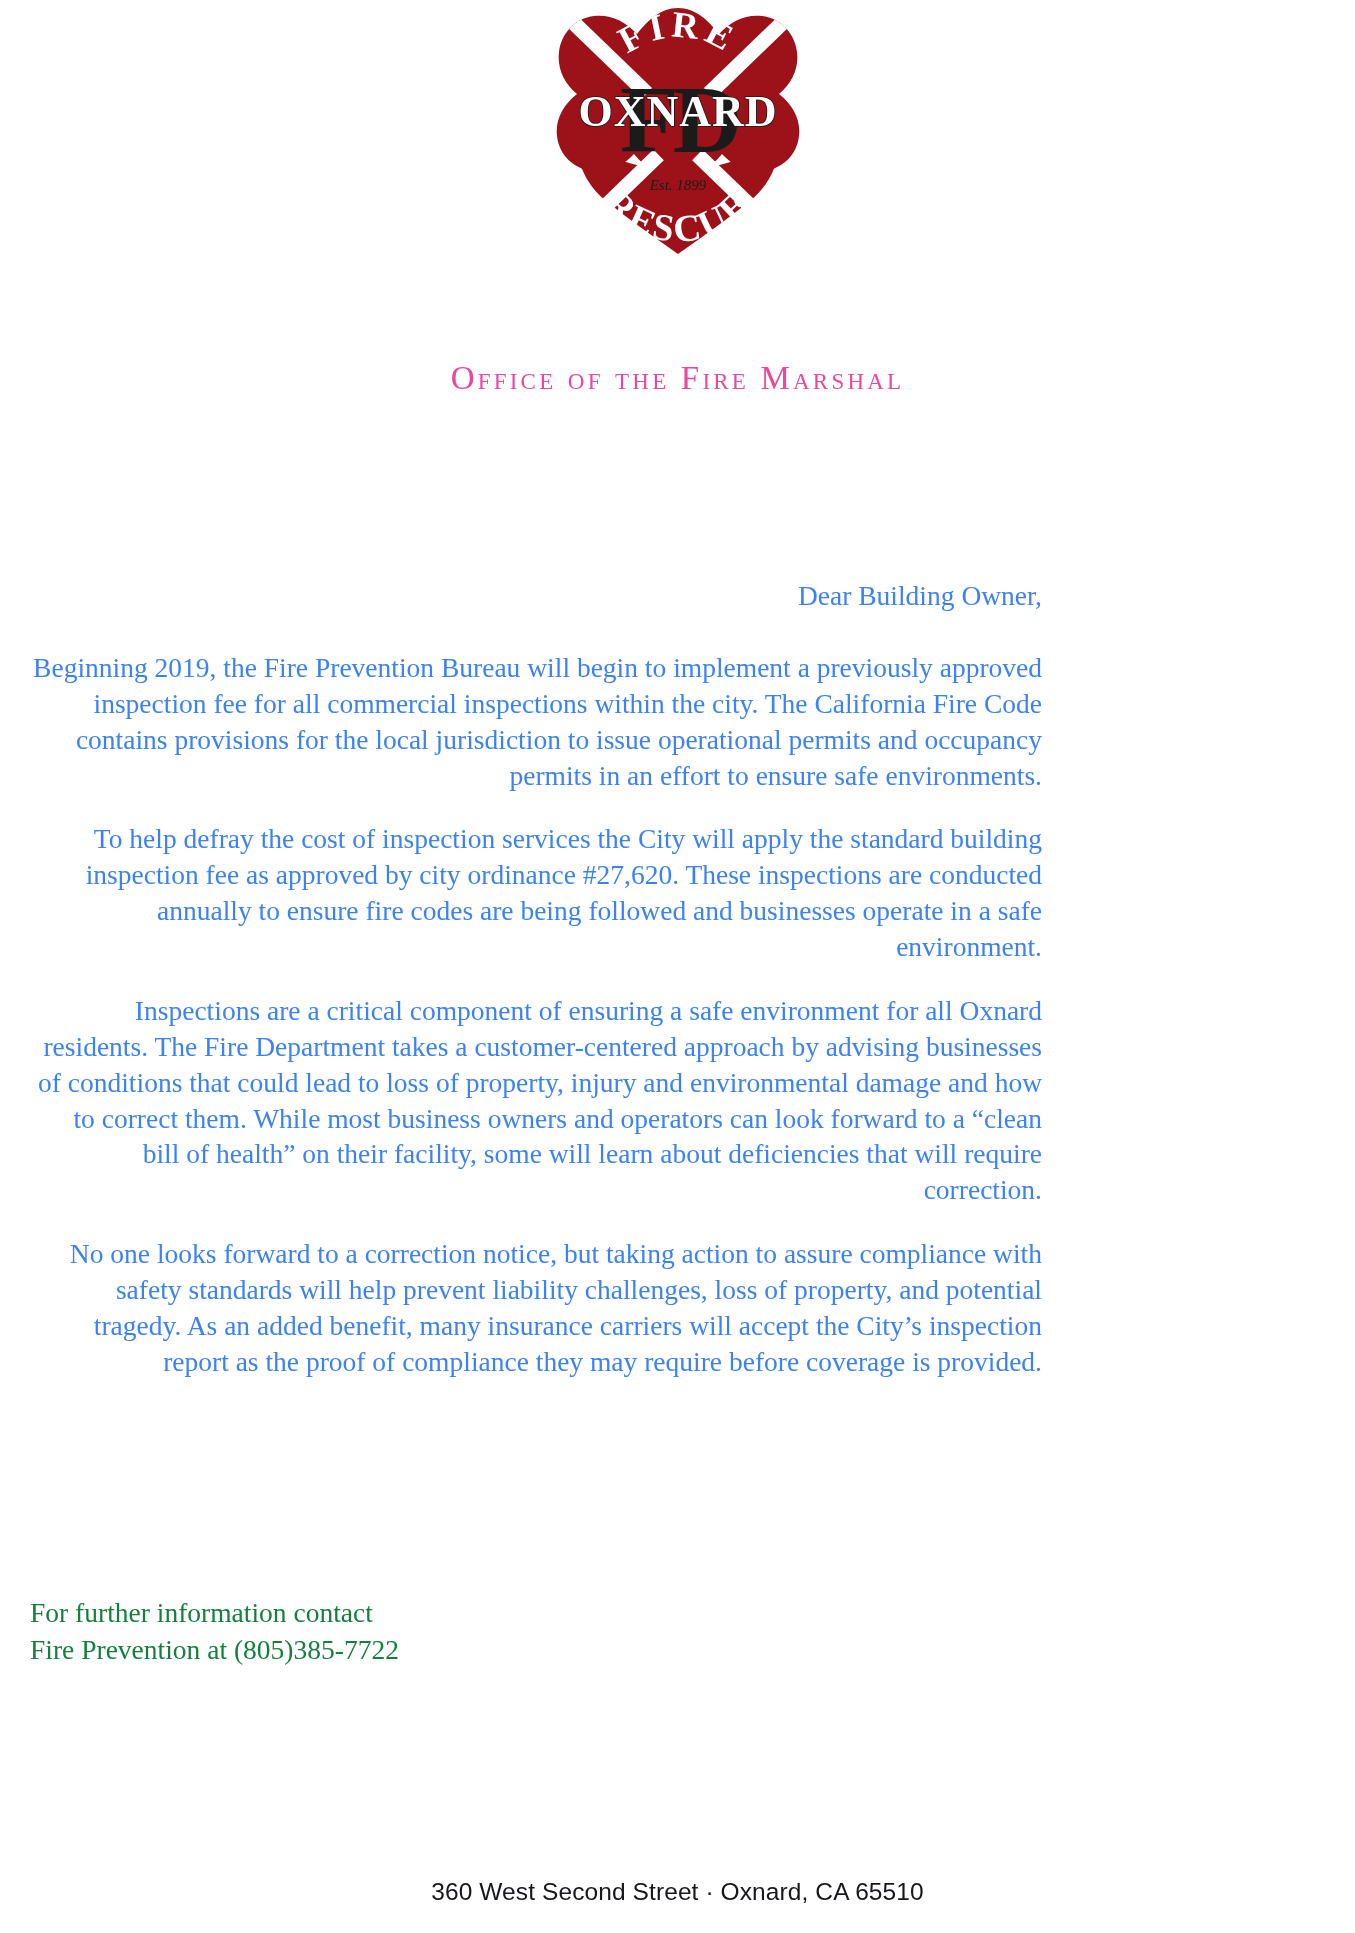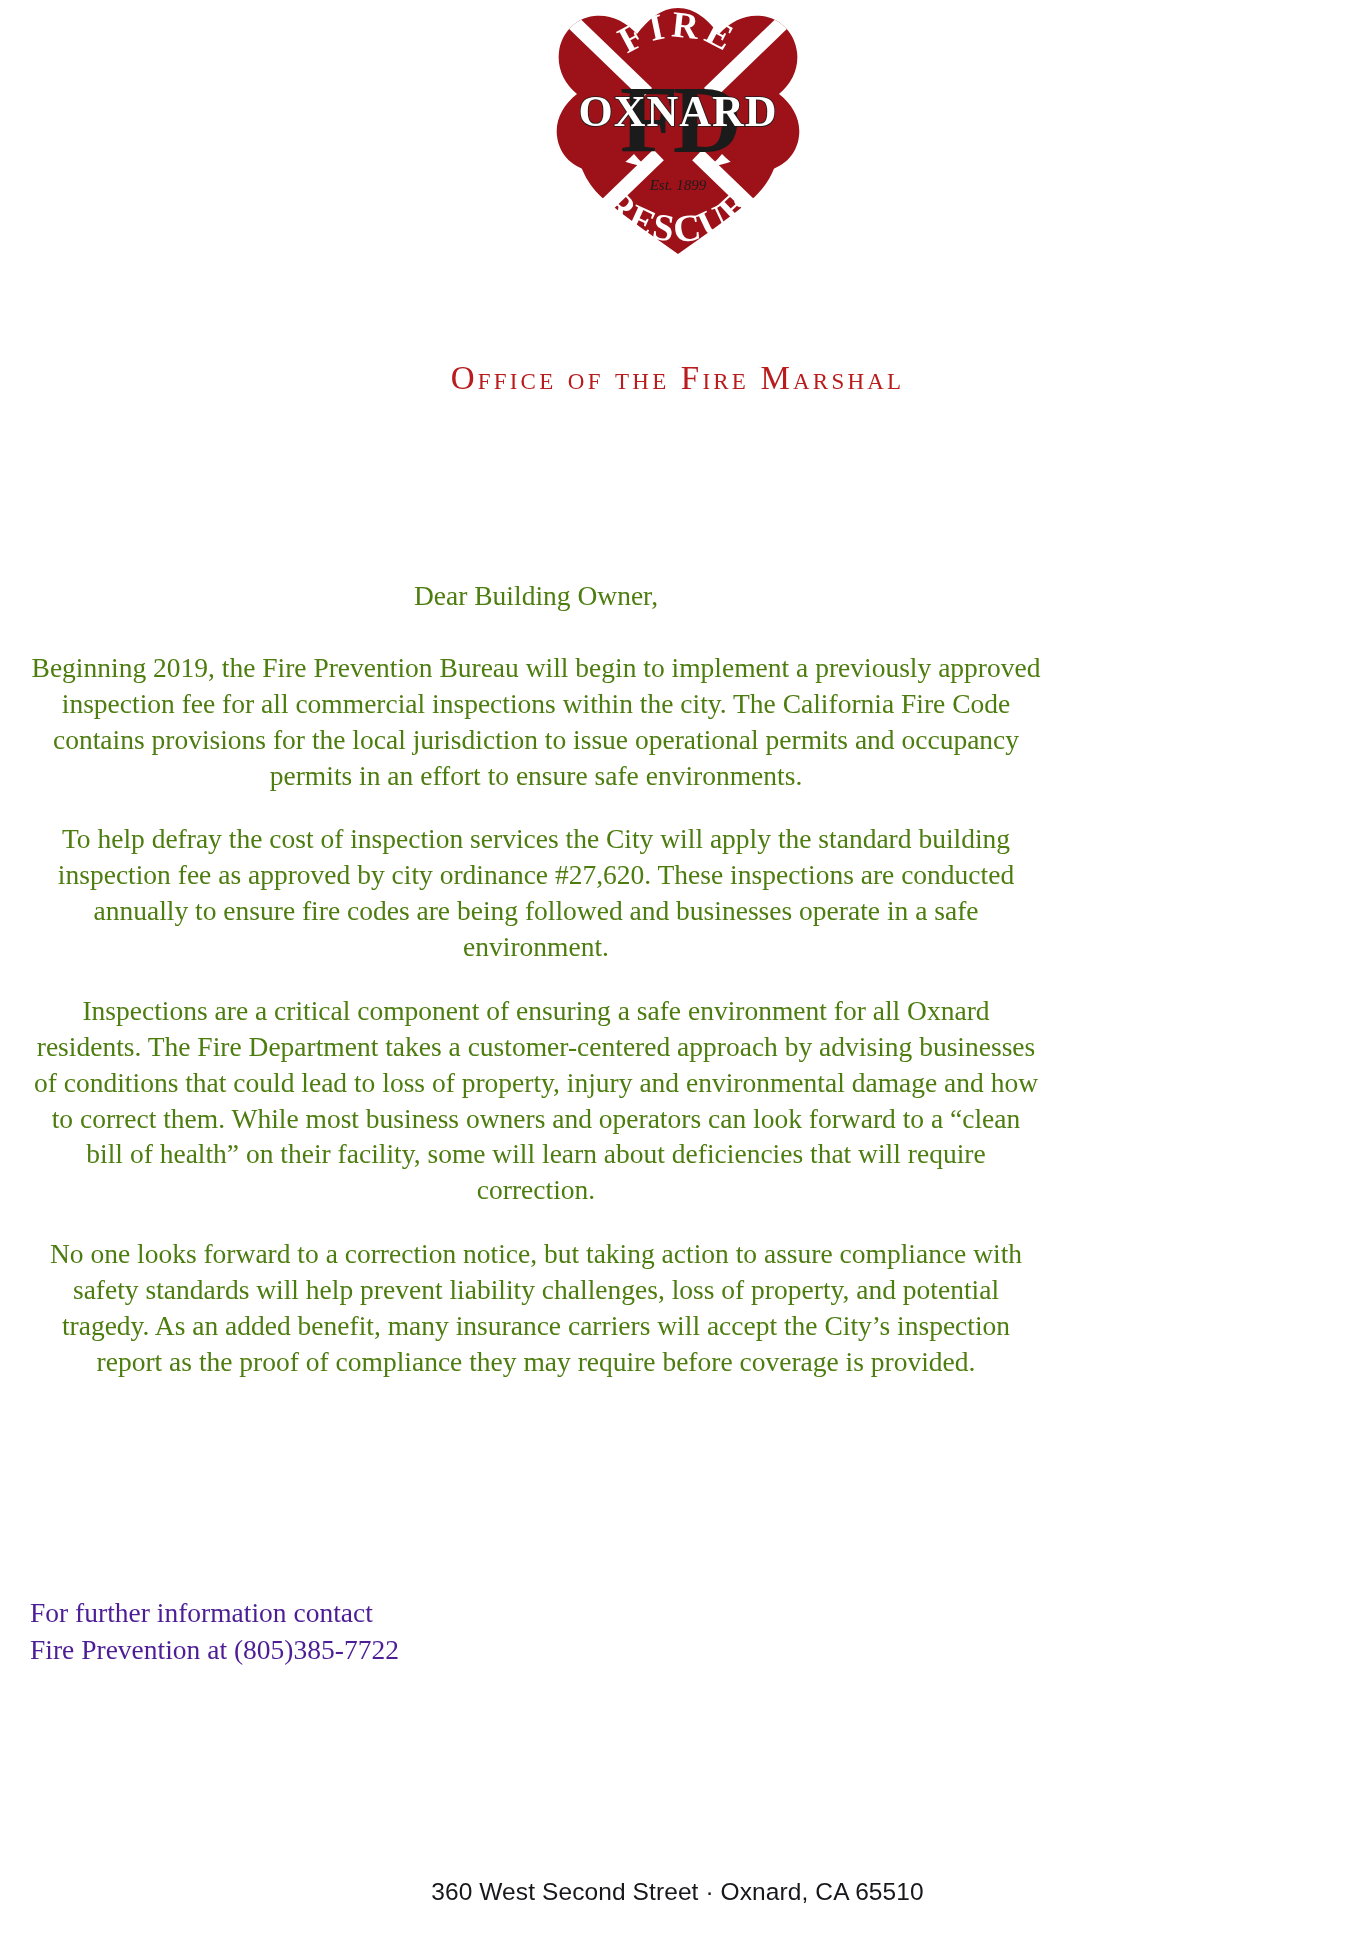--- a/index.html
+++ b/index.html
@@ -36,52 +36,52 @@
   .doc-title {
     position: absolute;
     top: 360px;
     left: 0;
     width: 100%;
     text-align: center;
     font-family: "Liberation Serif", "DejaVu Serif", serif;
     font-variant: small-caps;
     font-size: 33px;
     letter-spacing: 3.2px;
-    color: #b91c1c;
+    color: #ec4899;
     white-space: nowrap;
   }
 
   
   .letter-body {
     position: absolute;
     top: 578px;
     left: 30px;
     width: 1012px;
     font-size: 27.5px;
     line-height: 1.305;
-    text-align: center;
-    color: #4d7c0f;
+    text-align: right;
+    color: #3b82f6;
   }
   .salutation {
     margin: 0 0 36px 0;
   }
   .para {
     margin: 12px 0 28px 0;
   }
   .para:last-child { margin-bottom: 0; }
 
   
   .contact-block {
     position: absolute;
     top: 1595px;
     left: 30px;
     width: 700px;
     font-size: 27.5px;
     line-height: 1.34;
-    color: #4c1d95;
+    color: #15803d;
   }
   .contact-line { margin: 0; }
 
   
   .footer {
     position: absolute;
     top: 1878px;
     left: 0;
     width: 100%;
     text-align: center;

